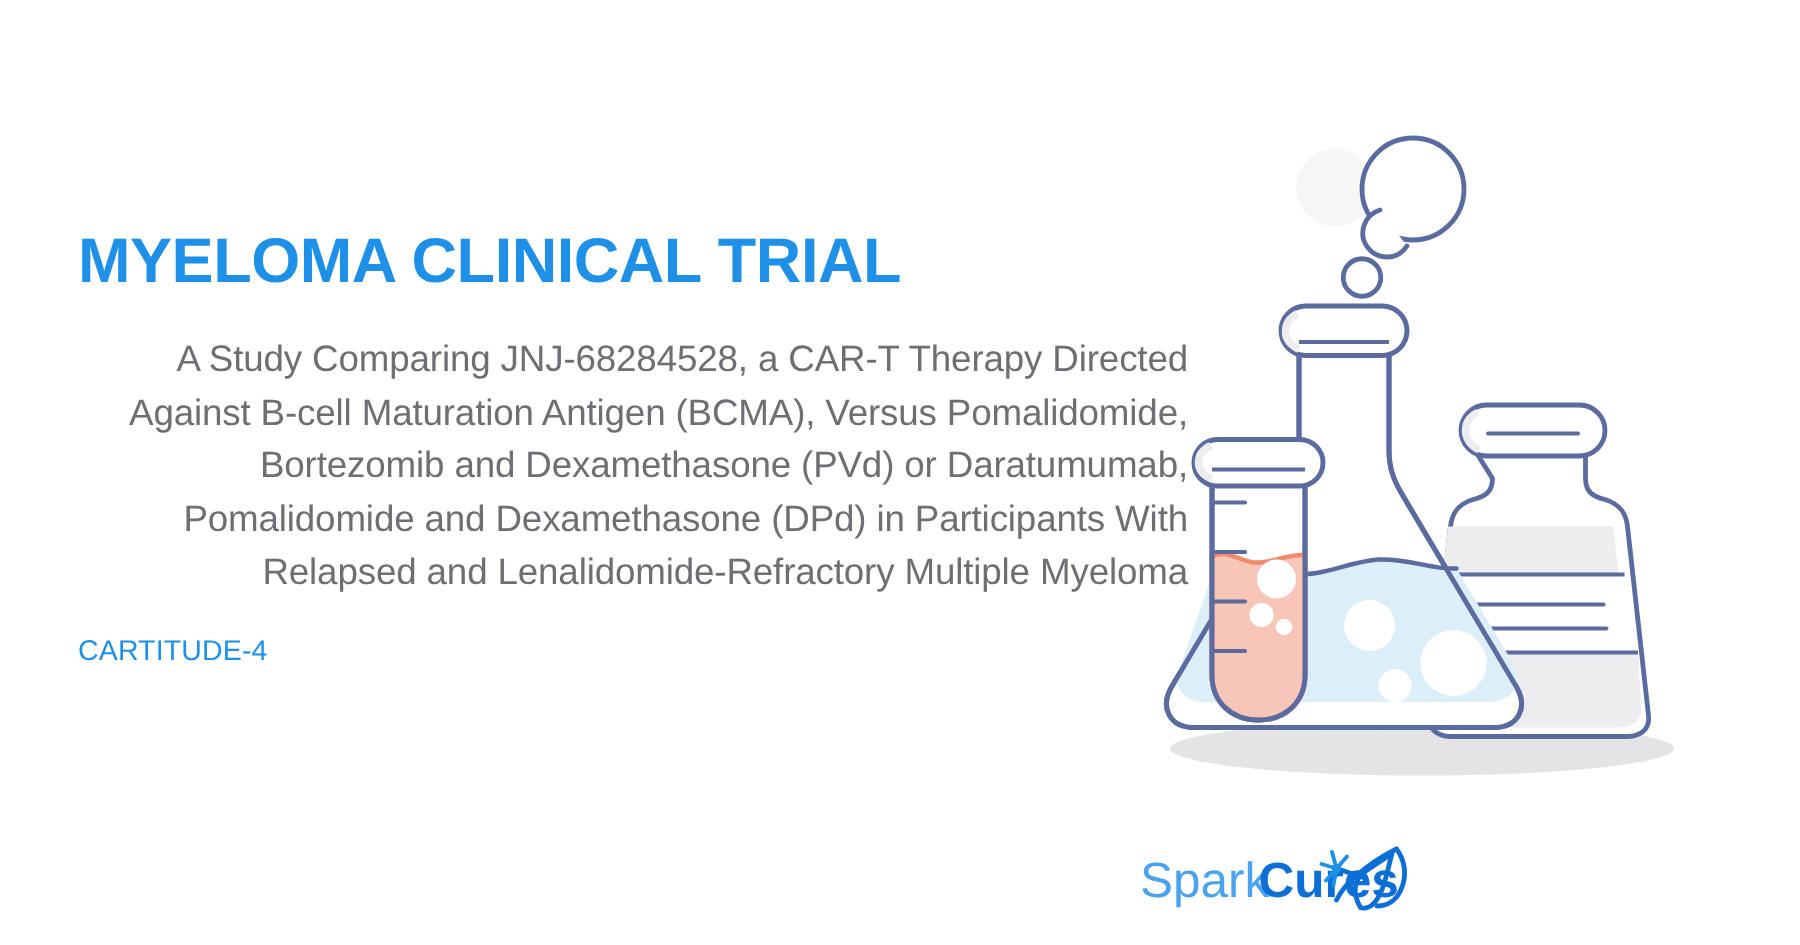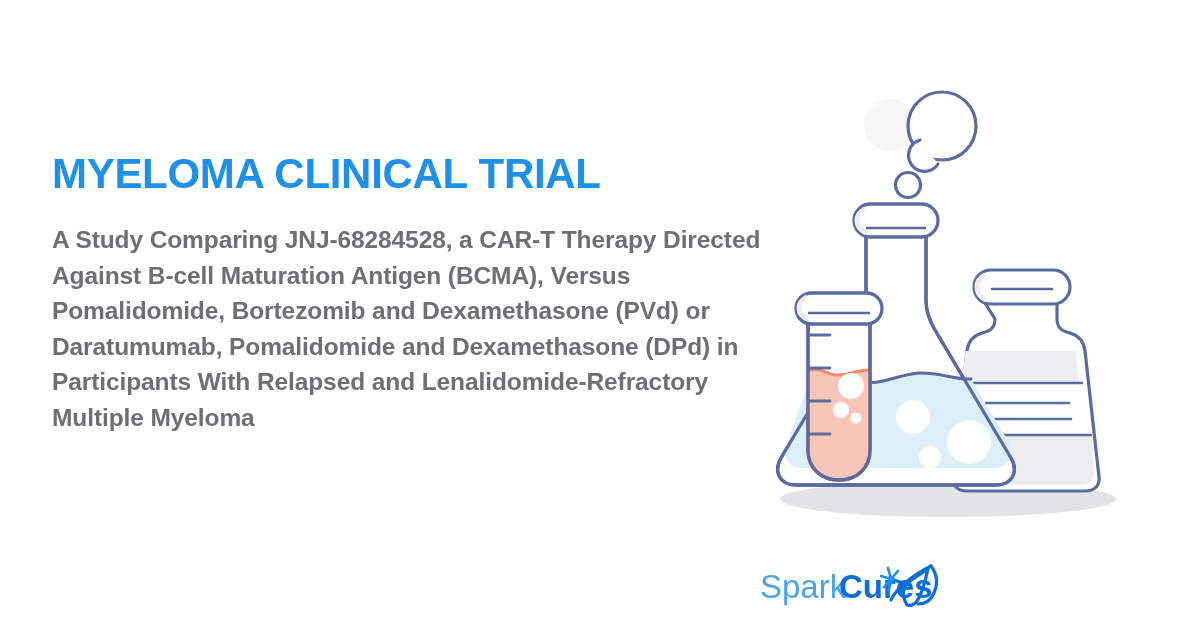--- a/index.html
+++ b/index.html
@@ -37,25 +37,26 @@
     font-weight: 700;
     color: #1E90E8;
     letter-spacing: -0.3px;
     margin: 0 0 22px 0;
     white-space: nowrap;
   }
 
   .study-title {
     font-size: 24.5px;
     line-height: 35.5px;
-    font-weight: 700;
+    font-weight: 400;
     color: #6E6E73;
     margin: 0;
     max-width: 740px;
     letter-spacing: -0.1px;
+    text-align: right;
   }
 
   .trial-nickname {
     margin-top: 22px;
     font-size: 19px;
     line-height: 26px;
     font-weight: 400;
     color: #1E90E8;
     letter-spacing: 0.1px;
   }
@@ -86,20 +87,21 @@
 <body>
 
 <div class="card">
 
   <div class="content">
 
     <h1 class="eyebrow-title">MYELOMA CLINICAL TRIAL</h1>
 
     <p class="study-title">A Study Comparing JNJ-68284528, a CAR-T Therapy Directed Against B-cell Maturation Antigen (BCMA), Versus Pomalidomide, Bortezomib and Dexamethasone (PVd) or Daratumumab, Pomalidomide and Dexamethasone (DPd) in Participants With Relapsed and Lenalidomide-Refractory Multiple Myeloma</p>
 
+    <div class="trial-nickname">CARTITUDE-4</div>
   </div>
 
   <div class="illustration">
     <svg width="360" height="450" viewBox="0 0 360 450" fill="none" xmlns="http://www.w3.org/2000/svg">
 
       <ellipse cx="178" cy="414" rx="168" ry="18" fill="#E4E4E6"></ellipse>
       <ellipse cx="150" cy="418" rx="120" ry="13" fill="#E4E4E6"></ellipse>
 
       <circle cx="120" cy="40" r="26" fill="#F6F6F7"></circle>
       <circle cx="172" cy="41" r="34" fill="#FFFFFF" stroke="#5B6BA0" stroke-width="3.2"></circle>

